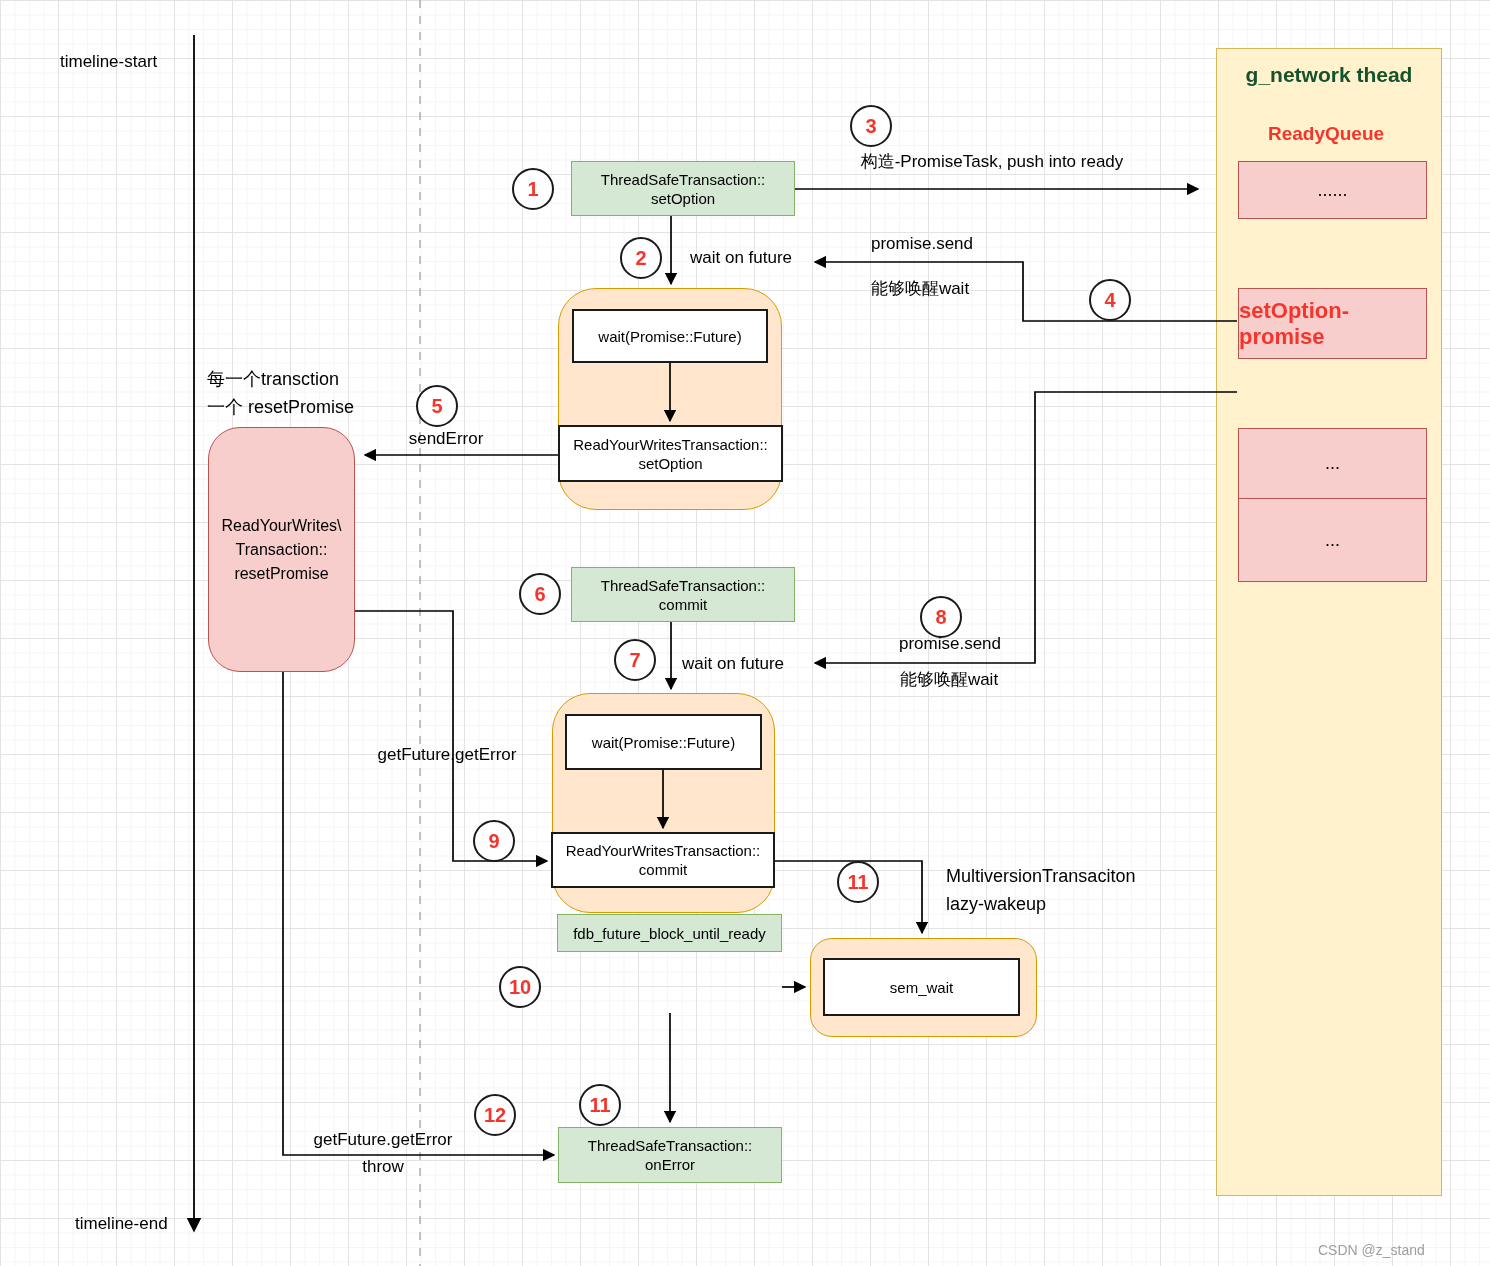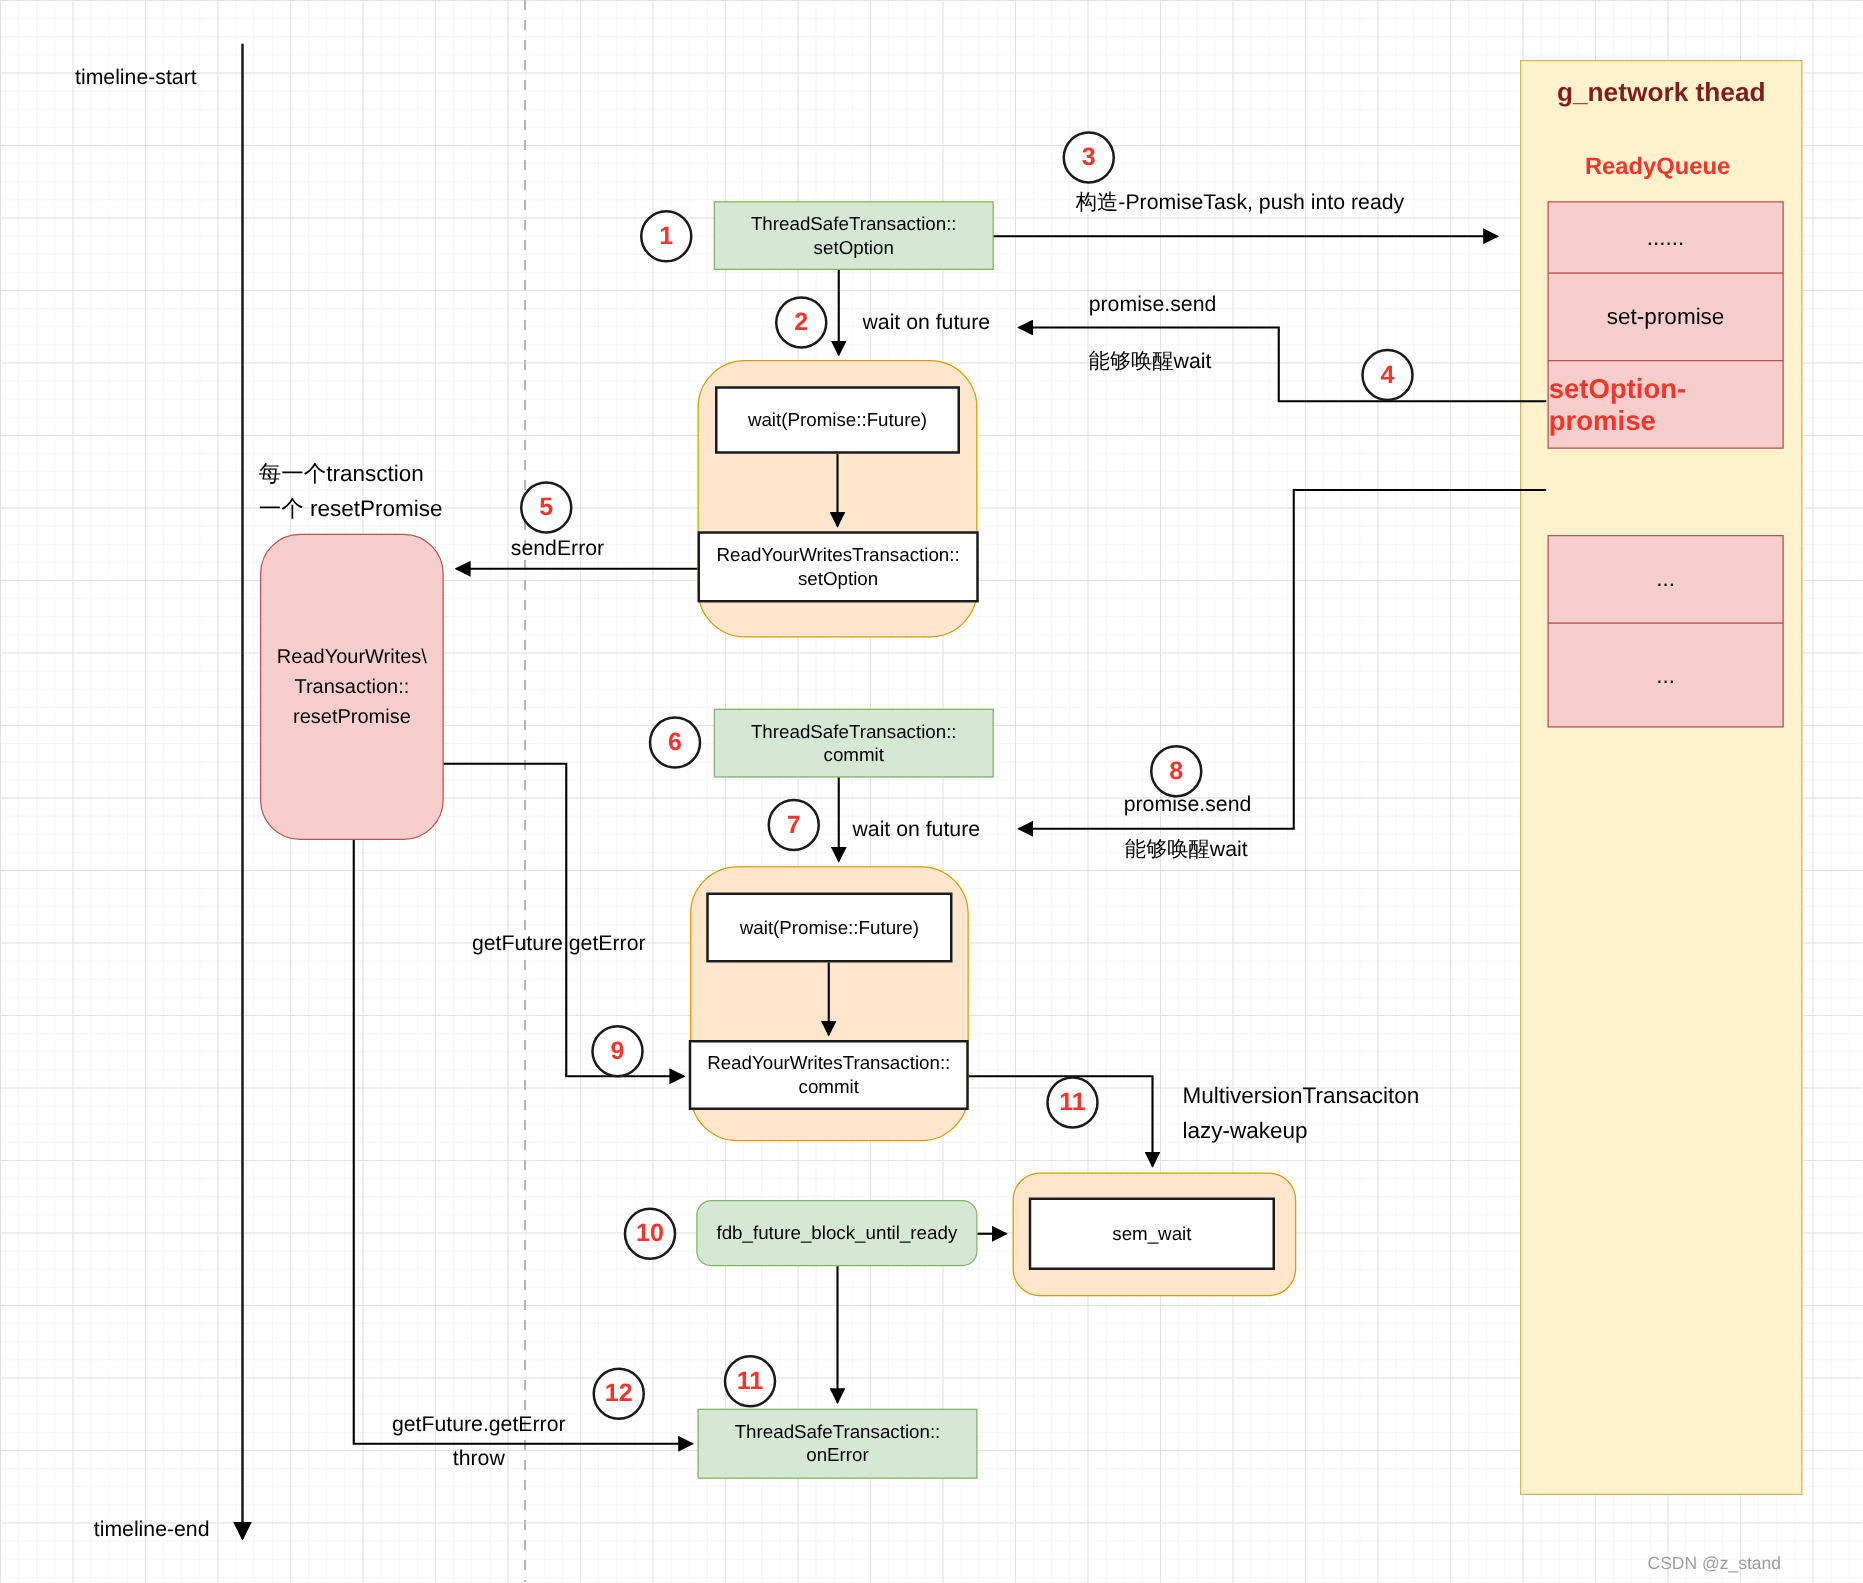--- a/index.html
+++ b/index.html
@@ -20,21 +20,21 @@
   .box {
     display:flex; align-items:center; justify-content:center; text-align:center;
     font-size:15px; line-height:19px; color:#000; z-index:3;
   }
   .box-green { background:var(--green-fill); border:1px solid var(--green-stroke); }
   .box-white { background:#ffffff; border:2px solid #1a1a1a; }
   .container-orange { background:var(--orange-fill); border:1px solid var(--orange-stroke); border-radius:38px; z-index:2; }
   .container-orange.small { border-radius:22px; }
   .box-pink { background:var(--pink-fill); border:1px solid var(--pink-stroke); border-radius:32px; font-size:16px; line-height:24px; z-index:3; }
   .panel-yellow { background:var(--yellow-fill); border:1px solid var(--yellow-stroke); z-index:2; }
-  .panel-title { position:absolute; left:0; right:0; top:14px; text-align:center; font-size:21px; font-weight:bold; color:#7f1d1d; }
+  .panel-title { position:absolute; left:0; right:0; top:14px; text-align:center; font-size:21px; font-weight:bold; color:#14532d; }
   .queue-title { position:absolute; left:0; right:6px; top:74px; text-align:center; font-size:19px; font-weight:bold; color:var(--accent-red); }
   .q-row {
     position:absolute; left:21px; width:189px;
     background:var(--pink-fill); border:1px solid var(--pink-stroke);
     display:flex; align-items:center; justify-content:center;
     font-size:18px; color:#000;
   }
   .q-row.hl { color:var(--accent-red); font-weight:bold; font-size:22px; }
   .badge {
     width:42px; height:42px; border-radius:50%; background:#fff; border:2px solid #1a1a1a;
@@ -75,35 +75,34 @@
     <path d="M670,1013 V1122" fill="none" stroke="#000" stroke-width="1.7" marker-end="url(#ah)"></path>
   </svg>
 
   <div class="abs lbl" style="left:60px; top:52px;">timeline-start</div>
   <div class="abs lbl" style="left:75px; top:1214px;">timeline-end</div>
 
   <div class="abs panel-yellow" style="left:1216px; top:48px; width:226px; height:1148px;">
     <div class="panel-title">g_network thead</div>
     <div class="queue-title">ReadyQueue</div>
     <div class="q-row" style="top:112px; height:58px;">......</div>
-    <div class="q-row" style="top:169px; height:71px;">set-promise</div>
     <div class="q-row hl" style="top:239px; height:71px;">setOption-promise</div>
     <div class="q-row" style="top:379px; height:71px;">...</div>
     <div class="q-row" style="top:449px; height:84px;">...</div>
   </div>
 
   <div class="abs container-orange" style="left:558px; top:288px; width:224px; height:222px;"></div>
   <div class="abs container-orange" style="left:552px; top:693px; width:223px; height:220px;"></div>
   <div class="abs container-orange small" style="left:810px; top:938px; width:227px; height:99px;"></div>
 
   <div class="abs box box-green pre" style="left:571px; top:161px; width:224px; height:55px;">ThreadSafeTransaction::
 setOption</div>
   <div class="abs box box-green pre" style="left:571px; top:567px; width:224px; height:55px;">ThreadSafeTransaction::
 commit</div>
-  <div class="abs box box-green" style="left:557px; top:960px; width:225px; height:53px;border-radius:12px;">fdb_future_block_until_ready</div>
+  <div class="abs box box-green" style="left:557px; top:914px; width:225px; height:38px;">fdb_future_block_until_ready</div>
   <div class="abs box box-green pre" style="left:558px; top:1127px; width:224px; height:56px;">ThreadSafeTransaction::
 onError</div>
 
   <div class="abs box box-white" style="left:572px; top:309px; width:196px; height:54px;">wait(Promise::Future)</div>
   <div class="abs box box-white pre" style="left:558px; top:425px; width:225px; height:57px;">ReadYourWritesTransaction::
 setOption</div>
   <div class="abs box box-white" style="left:565px; top:714px; width:197px; height:56px;">wait(Promise::Future)</div>
   <div class="abs box box-white pre" style="left:551px; top:832px; width:224px; height:56px;">ReadYourWritesTransaction::
 commit</div>
   <div class="abs box box-white" style="left:823px; top:958px; width:197px; height:58px;">sem_wait</div>

